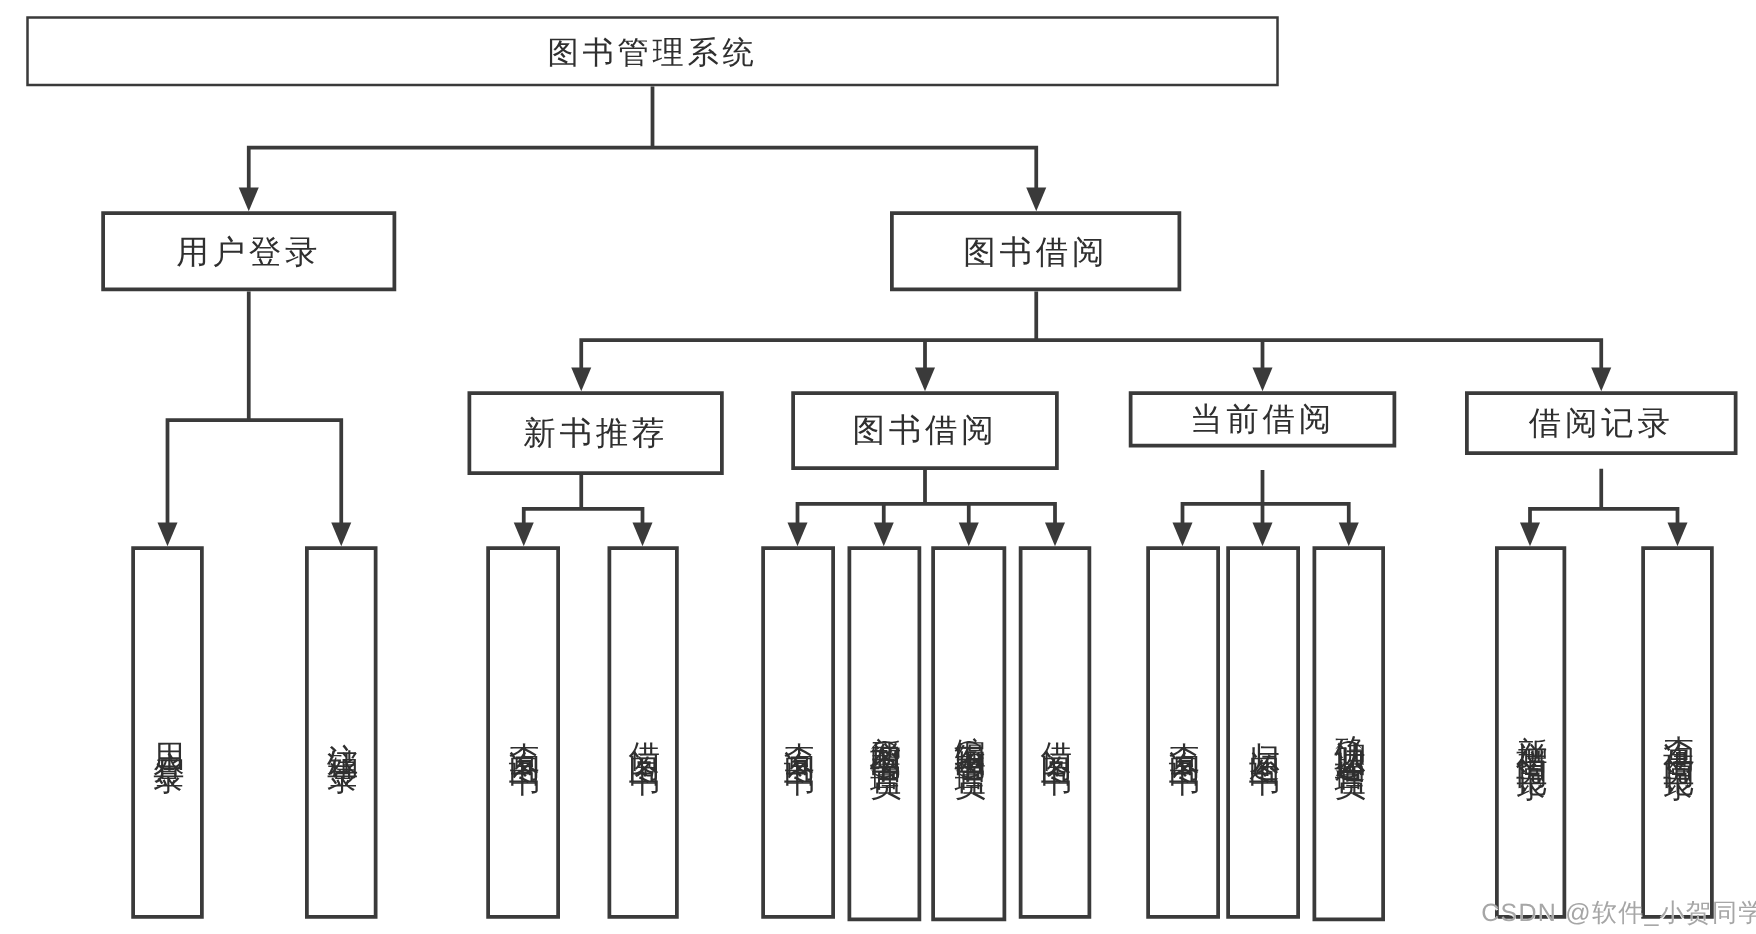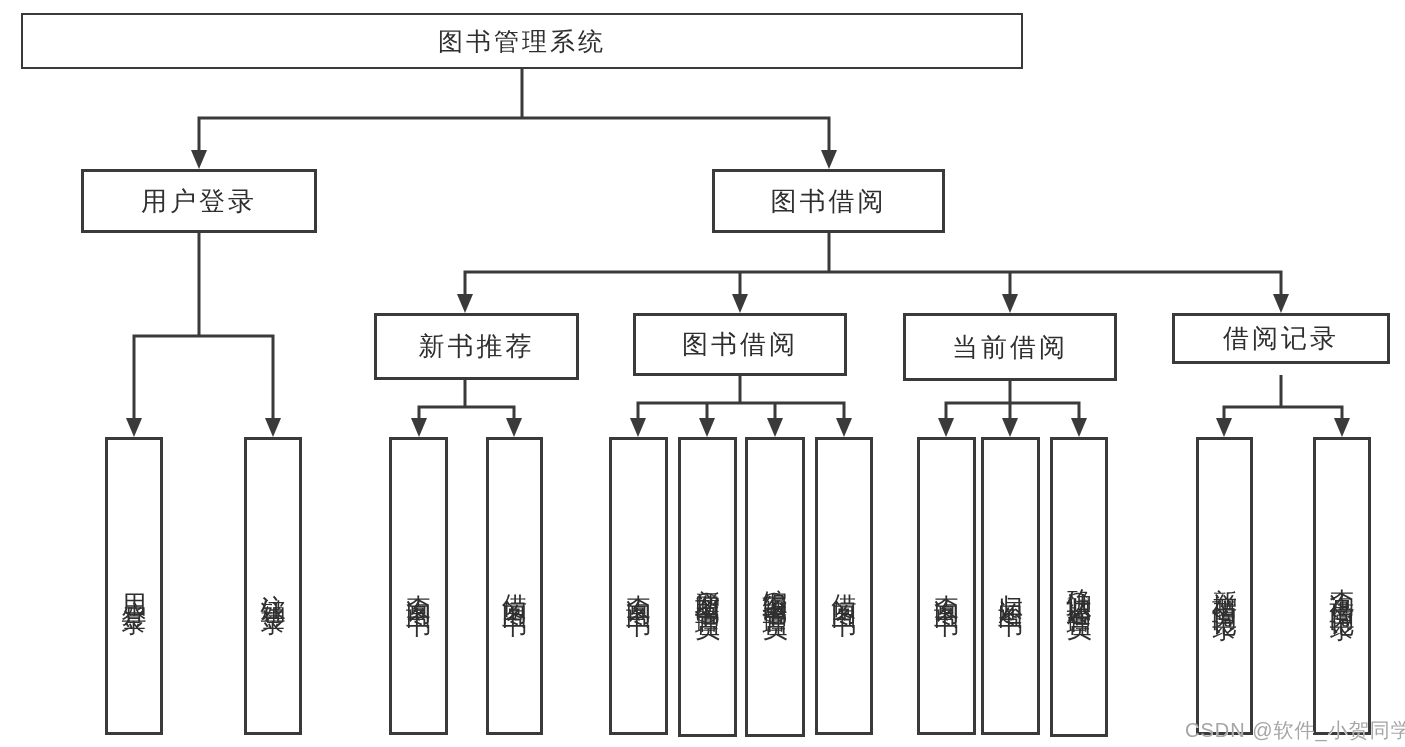--- a/index.html
+++ b/index.html
@@ -98,21 +98,21 @@
     </g>
   </svg>
 
   <div class="box root-box" style="left:21px;top:13px;width:1002px;height:56px">图书管理系统</div>
 
   <div class="box" style="left:81px;top:169px;width:236px;height:64px">用户登录</div>
   <div class="box" style="left:712px;top:169px;width:233px;height:64px">图书借阅</div>
 
   <div class="box" style="left:374px;top:313px;width:205px;height:67px">新书推荐</div>
   <div class="box" style="left:633px;top:313px;width:214px;height:63px">图书借阅</div>
-  <div class="box" style="left:903px;top:313px;width:214px;height:68px">当前借阅</div>
+  <div class="box" style="left:903px;top:313px;width:214px;height:45px">当前借阅</div>
   <div class="box" style="left:1172px;top:313px;width:218px;height:51px">借阅记录</div>
 
   <div class="box vbox" style="left:105px;top:437px;width:58px;height:298px">用户登录</div>
   <div class="box vbox" style="left:244px;top:437px;width:58px;height:298px">注销登录</div>
 
   <div class="box vbox" style="left:389px;top:437px;width:59px;height:298px">查询图书</div>
   <div class="box vbox" style="left:486px;top:437px;width:57px;height:298px">借阅图书</div>
 
   <div class="box vbox" style="left:609px;top:437px;width:59px;height:298px">查询图书</div>
   <div class="box vbox long" style="left:678px;top:437px;width:59px;height:300px">新增图书（管理员）</div>

